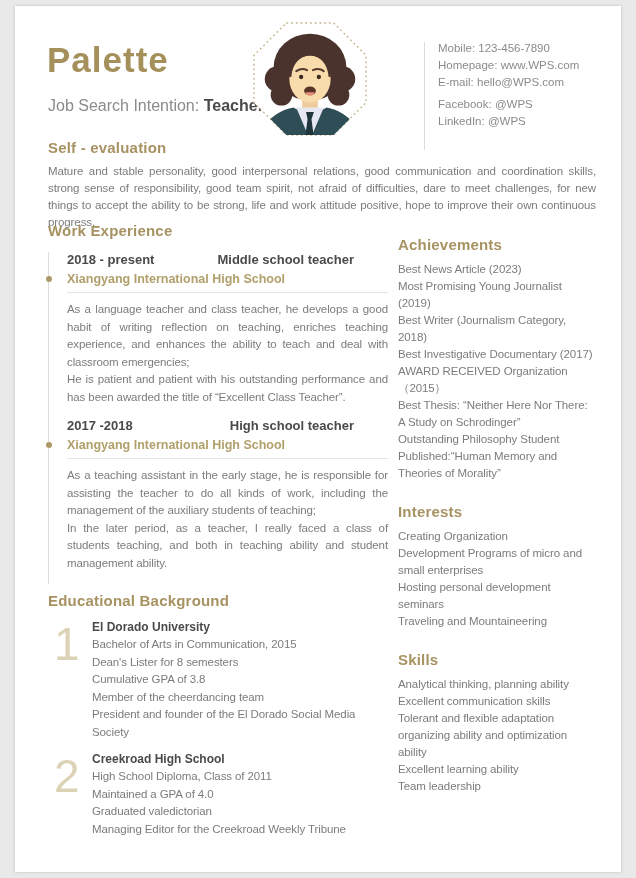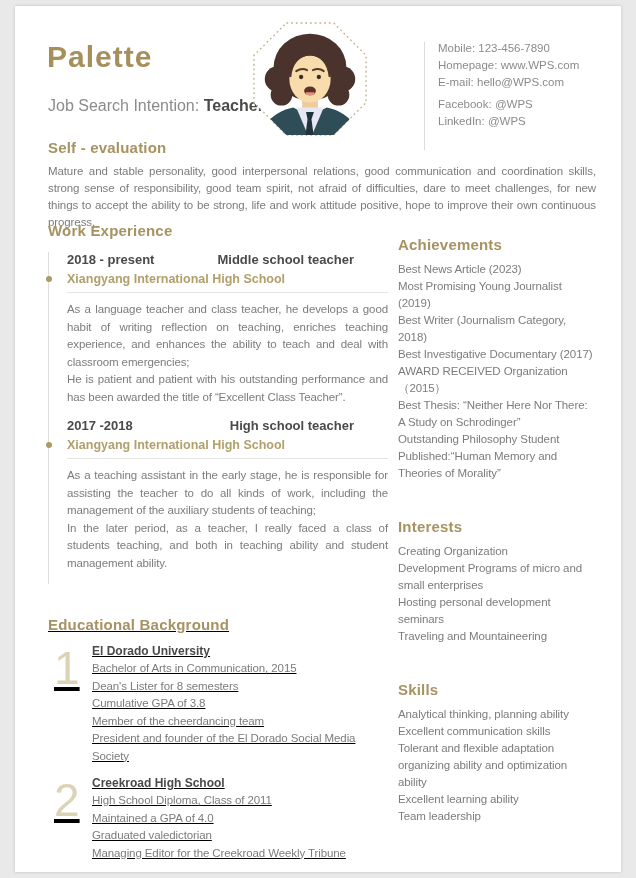--- a/index.html
+++ b/index.html
@@ -13,21 +13,21 @@
   .page {
     position: absolute;
     left: 15px; top: 6px;
     width: 606px; height: 866px;
     background: #ffffff;
     box-shadow: 0 0 3px rgba(0,0,0,0.18);
   }
   
   .candidate-name {
     position: absolute; left: 32px; top: 34px;
-    font-size: 30px; font-weight: bold; color: #a5905c; letter-spacing: 1px;
+    font-size: 35px; font-weight: bold; color: #a5905c; letter-spacing: 1px;
   }
   .intention {
     position: absolute; left: 33px; top: 91px;
     font-size: 16px; color: #8b8b8b;
   }
   .intention .bold { font-weight: bold; color: #4a4a4a; }
   .avatar {
     position: absolute; left: 236px; top: 14px;
     width: 118px; height: 118px;
   }
@@ -59,32 +59,32 @@
   }
   .org { position: relative; margin-top: 5px; font-size: 12.5px; font-weight: bold; color: #b1a06b; }
   .bullet {
     position: absolute; left: -21px; top: 4px;
     width: 6px; height: 6px; border-radius: 50%; background: #ab9a66;
   }
   .entry-divider { height: 1px; background: #e4e4e4; margin: 6px 0 8px; }
   .desc { line-height: 17.5px; text-align: justify; }
 
   
-  .edu { margin-top: 32px; text-decoration: underline; }
+  .edu { margin-top: 8px; }
   .edu-entry { display: flex; margin-top: 11px; }
   .edu-num {
     width: 44px; flex: 0 0 44px; padding-left: 6px;
     font-size: 46px; line-height: 48px; color: #dcd2b6;
   }
   .edu-body { flex: 1; }
   .edu-school { font-size: 12px; font-weight: bold; color: #4a4a4a; margin-bottom: 2px; }
   .edu-line { line-height: 17.5px; }
 
   
-  .r-section { margin-top: 36px; }
+  .r-section { margin-top: 21px; }
   .r-section:first-child { margin-top: 0; }
   .r-items { margin-top: 8px; line-height: 17px; }
 </style>
 </head>
 <body>
 
 <div class="page">
 
   <div class="candidate-name">Palette</div>
   <div class="intention">

